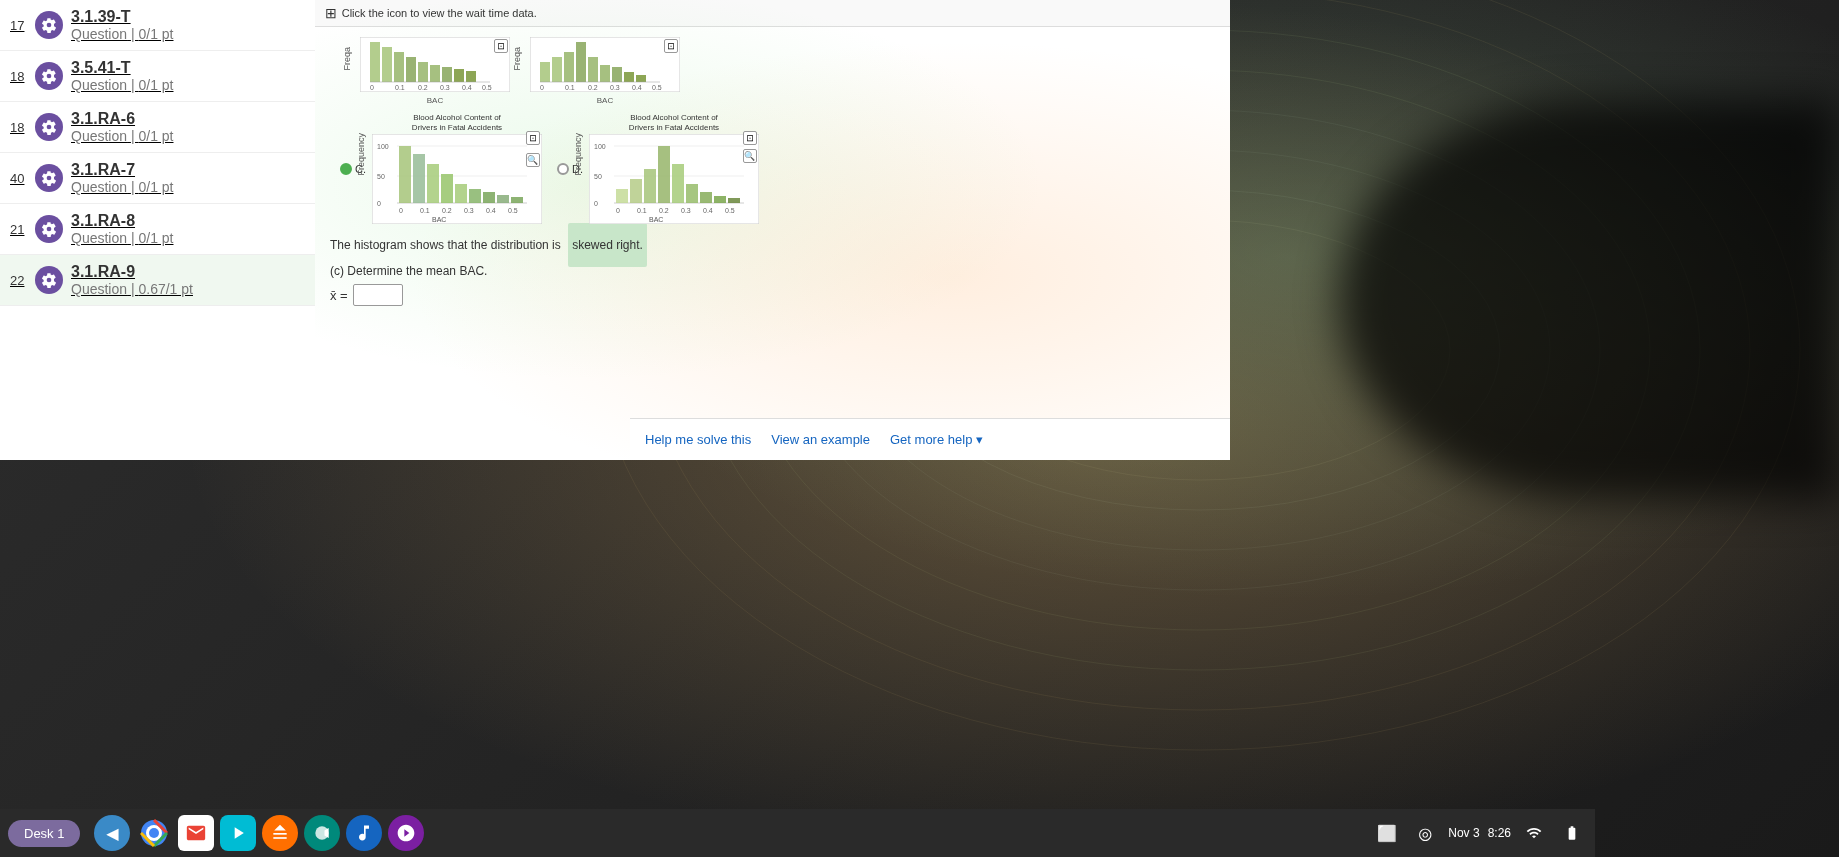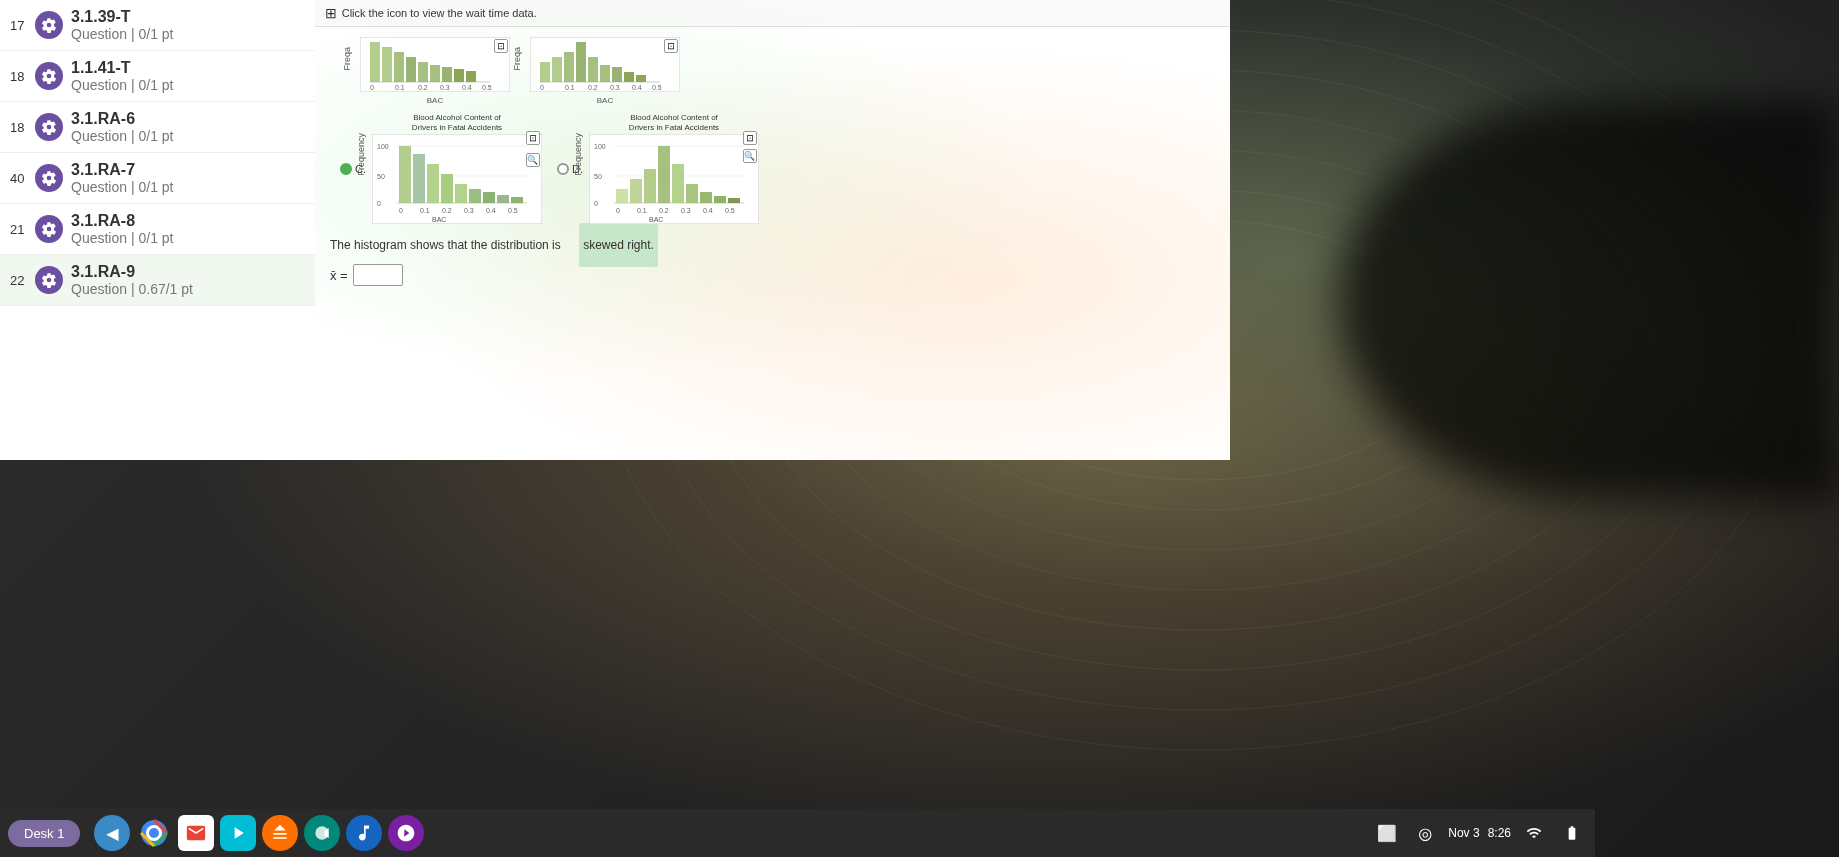--- a/index.html
+++ b/index.html
@@ -33,20 +33,21 @@
 
     
     .sidebar {
       position: absolute;
       top: 0; left: 0;
       width: 379px;
       height: 460px;
       background: #fff;
       border-right: 5px solid #8b5cf6;
       overflow-y: auto;
+      text-decoration: underline;
     }
 
     .sidebar-item {
       display: flex;
       align-items: center;
       padding: 8px 10px;
       border-bottom: 1px solid #eee;
       cursor: pointer;
     }
 
@@ -321,21 +322,21 @@
     </div>
 
     <div class="sidebar-item">
       <span class="item-number">18</span>
       <div class="item-icon">
         <svg viewBox="0 0 24 24">
             <path d="M12 15.5A3.5 3.5 0 0 1 8.5 12 3.5 3.5 0 0 1 12 8.5a3.5 3.5 0 0 1 3.5 3.5 3.5 3.5 0 0 1-3.5 3.5m7.43-2.92c.04-.34.07-.68.07-1.08s-.03-.74-.07-1.08l2.32-1.81c.21-.16.27-.46.13-.7l-2.2-3.81c-.13-.24-.42-.32-.66-.24l-2.74 1.1c-.57-.44-1.18-.79-1.86-1.05l-.42-2.93A.556.556 0 0 0 14 2h-4c-.27 0-.5.19-.54.45l-.42 2.93c-.68.26-1.29.61-1.86 1.05L4.44 5.33c-.24-.09-.53 0-.66.24L1.58 9.38c-.14.24-.08.54.13.7l2.32 1.81C4.03 12.26 4 12.6 4 13s.03.74.07 1.08L1.75 15.89c-.21.16-.27.46-.13.7l2.2 3.81c.13.24.42.32.66.24l2.74-1.1c.57.44 1.18.79 1.86 1.05l.42 2.93c.04.26.27.45.54.45h4c.27 0 .5-.19.54-.45l.42-2.93c.68-.26 1.29-.61 1.86-1.05l2.74 1.1c.24.09.53 0 .66-.24l2.2-3.81c.14-.24.08-.54-.13-.7l-2.32-1.81z"></path>
           </svg>
       </div>
       <div class="item-info">
-        <div class="item-title">1.1.41-T</div>
+        <div class="item-title">3.5.41-T</div>
         <div class="item-subtitle">
           <span>Question</span>
           <span> | </span>
           <span>0/1 pt</span>
         </div>
       </div>
       <div class="item-status in-progress"></div>
     </div>
 
     <div class="sidebar-item">
@@ -557,32 +558,41 @@
             </svg>
             <div style="position:absolute; top:18px; right:2px; width:14px; height:14px; border:1px solid #999; border-radius:2px; font-size:9px; display:flex; align-items:center; justify-content:center; background:white; cursor:pointer;">⊡</div>
             <div style="position:absolute; top:36px; right:2px; width:14px; height:14px; border:1px solid #999; border-radius:2px; font-size:9px; display:flex; align-items:center; justify-content:center; background:white; cursor:pointer;">🔍</div>
           </div>
         </div>
       </div>
 
       <div style="margin-top:10px;">
         <p style="font-size:12px; color:#333;">
           <span>The histogram shows that the distribution is</span>
-          <span style="background:#c8e6c9; padding:15px 4px; border-radius:2px; margin-left:15px;">skewed right.</span>
+          <span style="background:#c8e6c9; padding:15px 4px; border-radius:2px; margin-left:4px;">skewed right.</span>
         </p>
       </div>
 
       <div style="margin-top:12px;">
+        <p style="font-size:12px; color:#333; margin-bottom:6px;">(c) Determine the mean BAC.</p>
         <div class="mean-input-row">
           <span style="font-size:13px; color:#333;">x̄ =</span>
           <input type="text" class="mean-input" value="" placeholder="" style="">
         </div>
       </div>
     </div>
 
+    <div class="bottom-toolbar">
+      <div class="help-links">
+        <a class="help-link">Help me solve this</a>
+        <a class="help-link">View an example</a>
+        <a class="help-link">Get more help ▾</a>
+      </div>
+
+    </div>
   </div>
 </div>
 
 <div class="taskbar">
   <div class="taskbar-desk">Desk 1</div>
 
   <div class="taskbar-icon" style="background:#3a8ac7; color:white; font-size:16px;">◀</div>
   <div class="taskbar-icon" style="background:transparent;">
     <svg width="28" height="28" viewBox="0 0 28 28">
       <circle cx="14" cy="14" r="13" fill="#4285F4"></circle>

